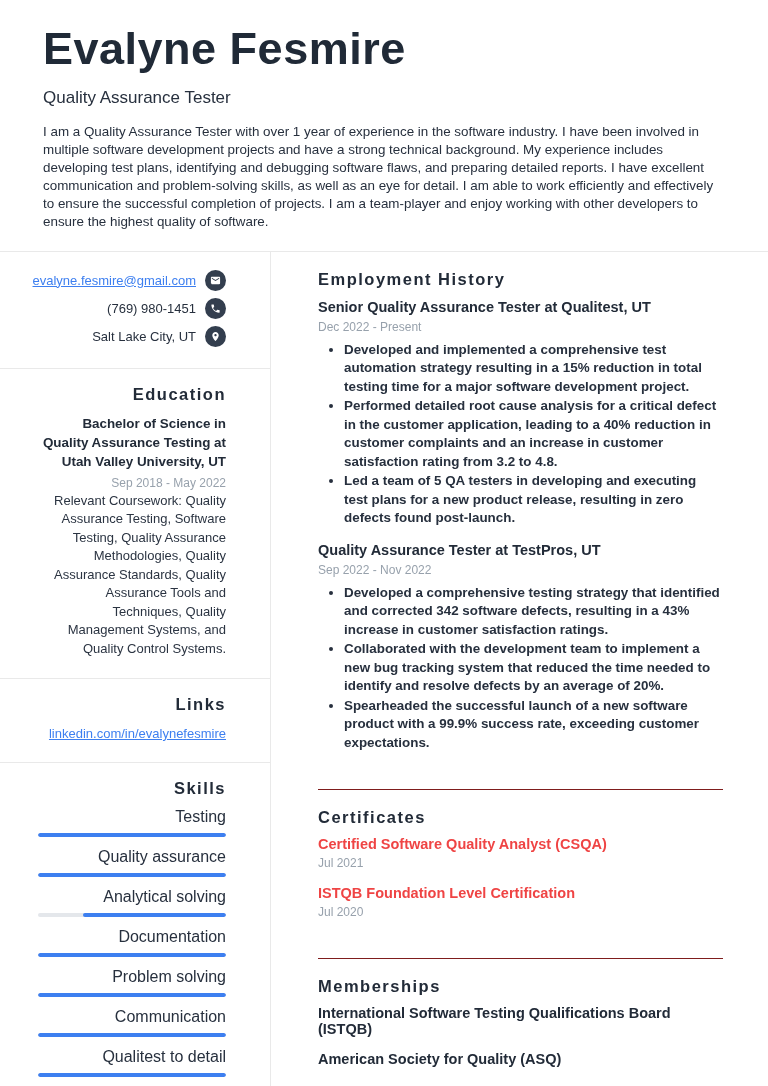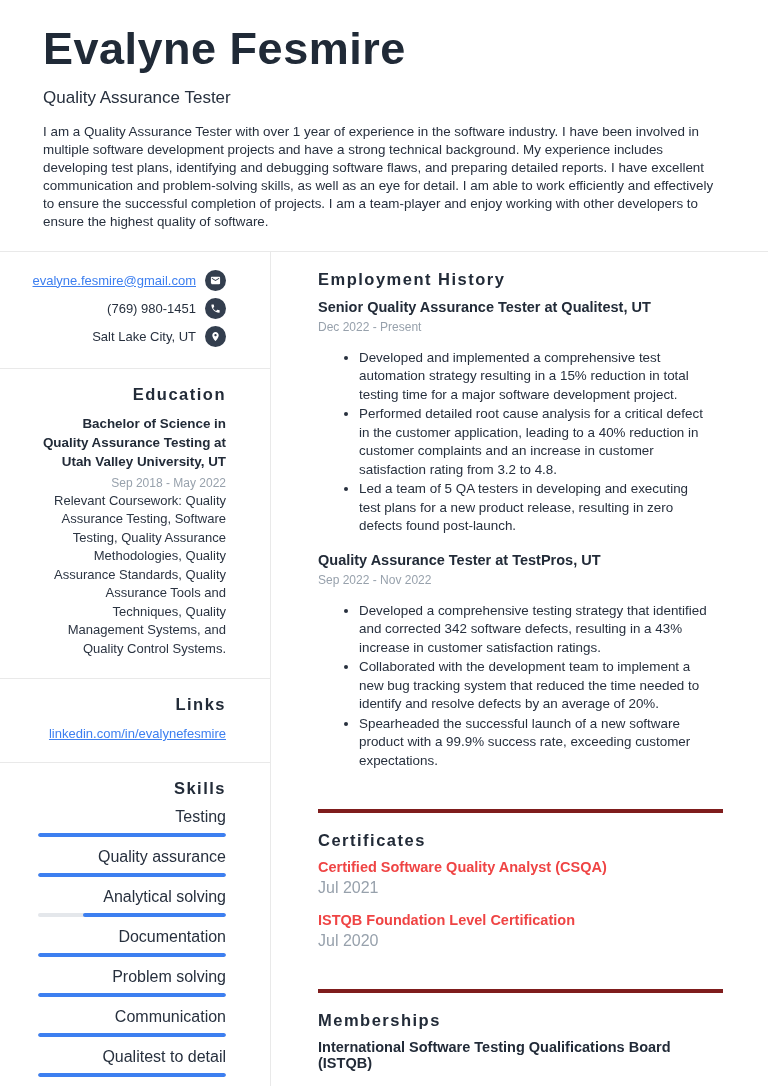--- a/index.html
+++ b/index.html
@@ -45,32 +45,32 @@
   .links-section .link { font-size: 13px; }
 
   .skills-section { padding-bottom: 10px; }
   .skill-item { margin-bottom: 11px; }
   .skill-label { font-size: 16px; color: #27303e; margin-bottom: 7px; }
   .skill-bar { height: 4px; background: #e4e7eb; border-radius: 2px; overflow: hidden; }
   .skill-fill { height: 100%; border-radius: 2px; background: #3d7ff0; margin-left: auto; }
 
   
   .main-section { padding: 18px 0 24px; }
-  .main-section + .main-section { border-top: 4px solid #7f1d1d; }
+  .main-section + .main-section { border-top: 1px solid #7f1d1d; }
   .main-heading { font-size: 16.5px; font-weight: 700; letter-spacing: 1.5px; color: #222b38; margin-bottom: 9px; }
 
   .job { margin-bottom: 13px; }
   .job-heading { font-size: 14.5px; font-weight: 700; color: #222b38; line-height: 19px; }
   .date-gray { font-size: 12px; color: #97a1ac; margin: 3px 0 7px; }
-  .job ul { margin: 15px; padding-left: 26px; }
+  .job ul { margin: 0; padding-left: 26px; font-weight: bold; }
   .job li { font-size: 13.4px; line-height: 18.5px; color: #27303e; margin-bottom: 1px; }
 
   .cert-item { margin-bottom: 15px; }
   .cert-title { font-size: 14.5px; font-weight: 700; color: #ef4444; }
-  .cert-date { font-size: 16px; color: #97a1ac; margin-top: 4px; }
+  .cert-date { font-size: 12px; color: #97a1ac; margin-top: 4px; }
 
   .membership-item { font-size: 14.5px; font-weight: 700; color: #222b38; margin-bottom: 14px; }
 </style>
 </head>
 <body>
 
 <div class="page">
 
   <header class="header">
     <h1 class="name">Evalyne Fesmire</h1>

